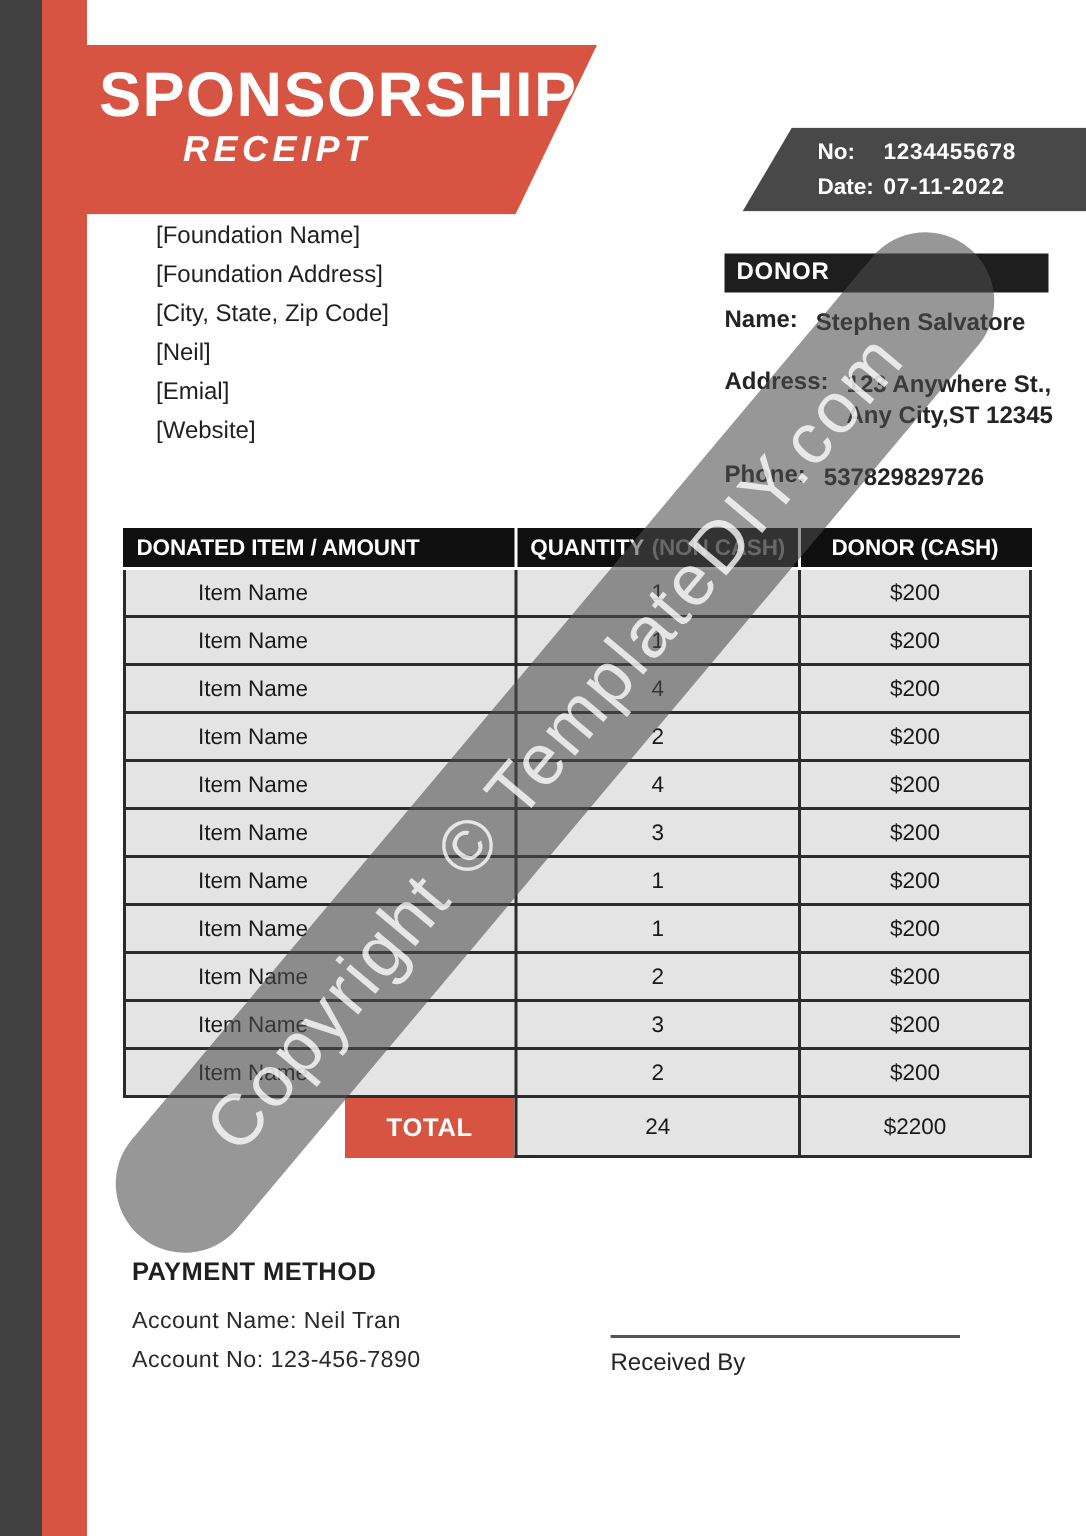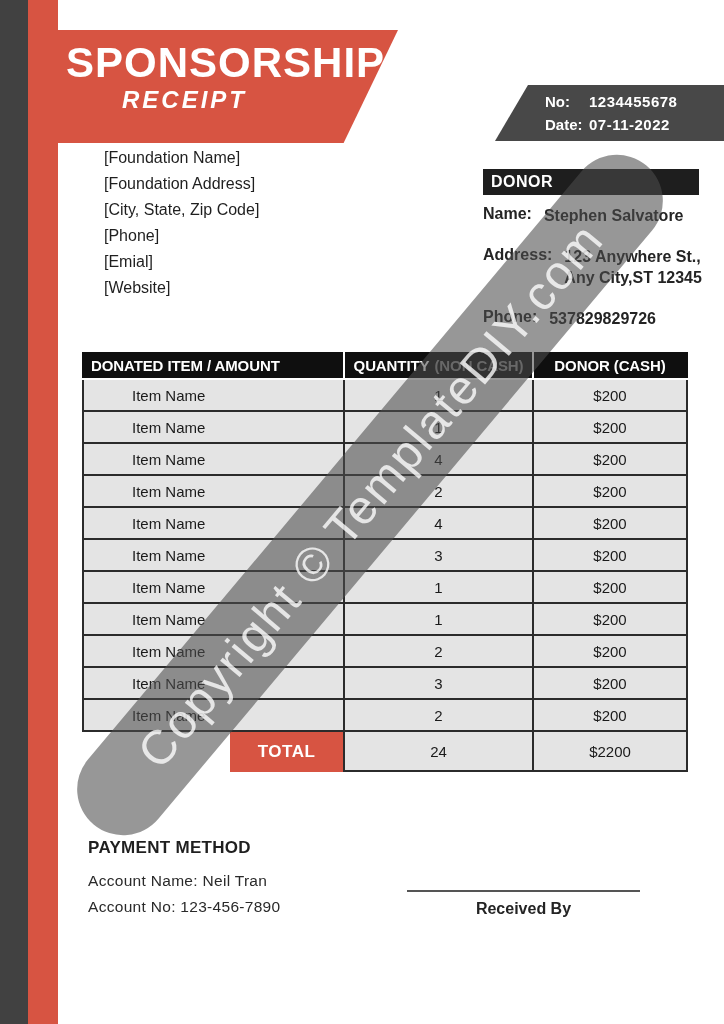--- a/index.html
+++ b/index.html
@@ -68,21 +68,21 @@
           display:flex;align-items:center;justify-content:center;}
   .tt-amt{width:156px;background:var(--rowbg);border-left:2px solid var(--border);border-right:2px solid var(--border);
           border-bottom:2px solid var(--border);display:flex;align-items:center;justify-content:center;}
 
   
   .payment-heading{position:absolute;left:88px;top:838px;font-weight:bold;font-size:17px;color:var(--ink);letter-spacing:0.3px;}
   .payment-lines{position:absolute;left:88px;top:868px;font-size:15.5px;color:#2a2a2a;line-height:26px;letter-spacing:0.3px;}
 
   
   .sign-line{position:absolute;left:407px;top:890px;width:233px;border-top:2px solid #555;}
-  .sign-label{position:absolute;left:407px;top:900px;width:233px;text-align:center;font-size:16px;color:#242424;font-weight:700;}
+  .sign-label{position:absolute;left:407px;top:900px;width:233px;font-size:16px;color:#242424;font-weight:400;}
 
   
   .watermark{position:absolute;left:-60px;top:449px;width:860px;height:92px;border-radius:46px;
              background:rgba(75,75,75,0.58);transform:rotate(-50deg);
              display:flex;align-items:center;justify-content:center;z-index:50;pointer-events:none;}
   .watermark-text{color:rgba(255,255,255,0.78);font-size:48px;letter-spacing:2px;white-space:nowrap;font-weight:500;}
 </style>
 </head>
 <body>
 
@@ -104,21 +104,21 @@
     <div class="num-row">
       <span class="num-label">Date:</span>
       <span class="num-value">07-11-2022</span>
     </div>
   </div>
 
   <div class="foundation">
     <div>[Foundation Name]</div>
     <div>[Foundation Address]</div>
     <div>[City, State, Zip Code]</div>
-    <div>[Phone]</div>
+    <div>[Neil]</div>
     <div>[Emial]</div>
     <div>[Website]</div>
   </div>
 
   <div class="donor-bar">
     <span class="donor-bar-label">DONOR</span>
   </div>
   <div class="donor-fields">
     <div class="donor-row">
       <span class="donor-label">Name:</span>

